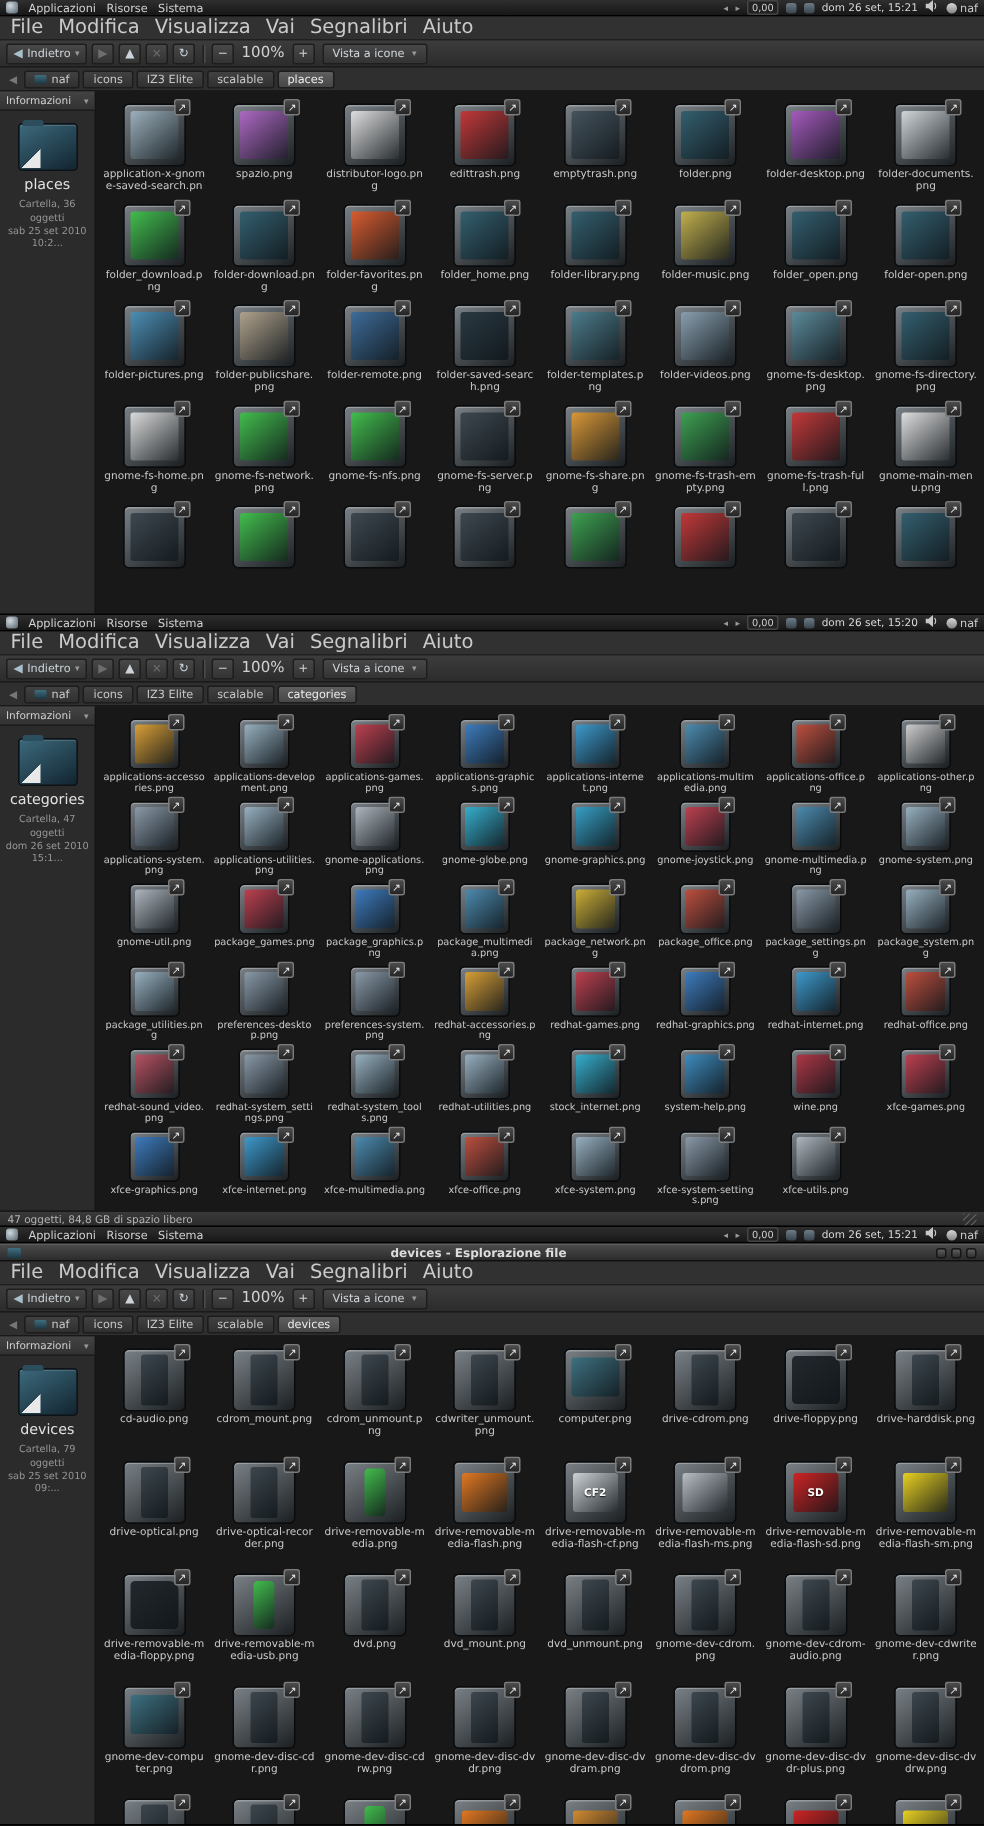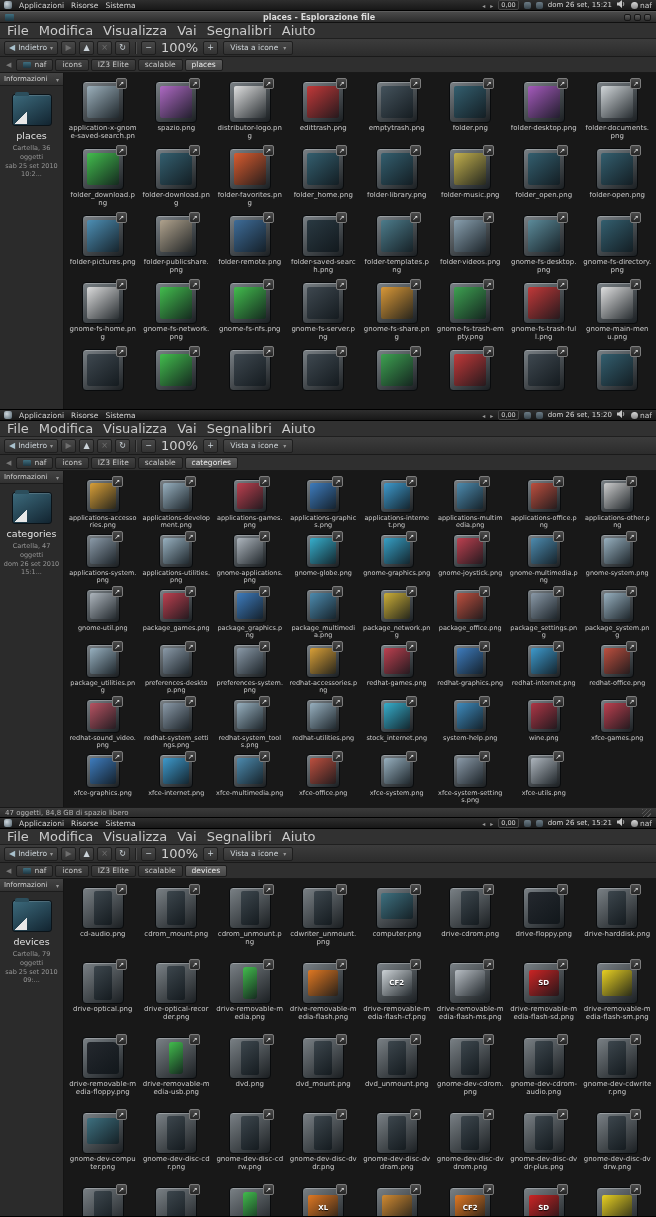--- a/index.html
+++ b/index.html
@@ -37,21 +37,21 @@
   
   .toolbar{flex:0 0 18px;display:flex;align-items:center;gap:3px;
     background:linear-gradient(#3c3c3c,#2c2c2c);border-bottom:1px solid #1a1a1a;padding:0 4px}
   .tbtn{display:inline-flex;align-items:center;gap:3px;height:14px;padding:0 4px;
     background:linear-gradient(#484848,#333);border:1px solid #1e1e1e;border-radius:2px;font-size:7.5px;color:#ccd4da}
   .tbtn.ico{width:15px;justify-content:center;padding:0;font-size:8px}
   .dim{color:#6e6e6e}
   .tarrow{color:#a8c0cc;font-size:8px}
   .tcaret{font-size:6px;color:#999}
   .tsep{width:1px;height:12px;background:#1e1e1e;box-shadow:1px 0 0 #4c4c4c;margin:0 2px}
-  .tzoom{font-size:13px;padding:0 2px;color:#d0d0d0}
+  .tzoom{font-size:10px;padding:0 2px;color:#d0d0d0}
   .tview{display:inline-flex;align-items:center;gap:5px;height:14px;padding:0 6px;margin-left:2px;
     background:linear-gradient(#484848,#333);border:1px solid #1e1e1e;border-radius:2px;font-size:7.5px;color:#d0d6da}
 
   
   .pathbar{flex:0 0 16px;display:flex;align-items:center;gap:3px;background:#2f2f2f;border-bottom:1px solid #191919;padding:0 4px}
   .pbtn{font-size:7px;color:#777;padding:0 2px}
   .crumbs{display:flex;gap:2px;align-items:center}
   .crumb{display:inline-flex;align-items:center;gap:3px;height:12px;padding:0 6px;white-space:nowrap;
     background:linear-gradient(#414141,#303030);border:1px solid #1d1d1d;border-radius:2px;font-size:7.5px;color:#c8c8c8}
   .crumb.active{background:linear-gradient(#5e5e5e,#474747);color:#ececec}
@@ -121,29 +121,20 @@
               <path d="M0 2.5h2L5 0v8L2 5.5H0z" fill="#c8c8c8"></path>
               <path d="M6 2c1 .8 1 3.2 0 4" stroke="#c8c8c8" fill="none" stroke-width=".8"></path>
             </svg></span>
       <span class="puser">
         <span class="uico"></span>
         <span>naf</span>
       </span>
     </span>
   </div>
 
-  <div class="titlebar">
-    <span class="wicon"></span>
-    <span class="wtitle">places - Esplorazione file</span>
-    <span class="wbtns">
-      <span class="wbtn"></span>
-      <span class="wbtn"></span>
-      <span class="wbtn"></span>
-    </span>
-  </div>
 
   <div class="menubar">
         <span class="mitem">File</span>
         <span class="mitem">Modifica</span>
         <span class="mitem">Visualizza</span>
         <span class="mitem">Vai</span>
         <span class="mitem">Segnalibri</span>
         <span class="mitem">Aiuto</span>
       </div>
 
@@ -1117,20 +1108,29 @@
               <path d="M0 2.5h2L5 0v8L2 5.5H0z" fill="#c8c8c8"></path>
               <path d="M6 2c1 .8 1 3.2 0 4" stroke="#c8c8c8" fill="none" stroke-width=".8"></path>
             </svg></span>
       <span class="puser">
         <span class="uico"></span>
         <span>naf</span>
       </span>
     </span>
   </div>
 
+  <div class="titlebar">
+    <span class="wicon"></span>
+    <span class="wtitle">devices - Esplorazione file</span>
+    <span class="wbtns">
+      <span class="wbtn"></span>
+      <span class="wbtn"></span>
+      <span class="wbtn"></span>
+    </span>
+  </div>
 
   <div class="menubar">
         <span class="mitem">File</span>
         <span class="mitem">Modifica</span>
         <span class="mitem">Visualizza</span>
         <span class="mitem">Vai</span>
         <span class="mitem">Segnalibri</span>
         <span class="mitem">Aiuto</span>
       </div>
 

